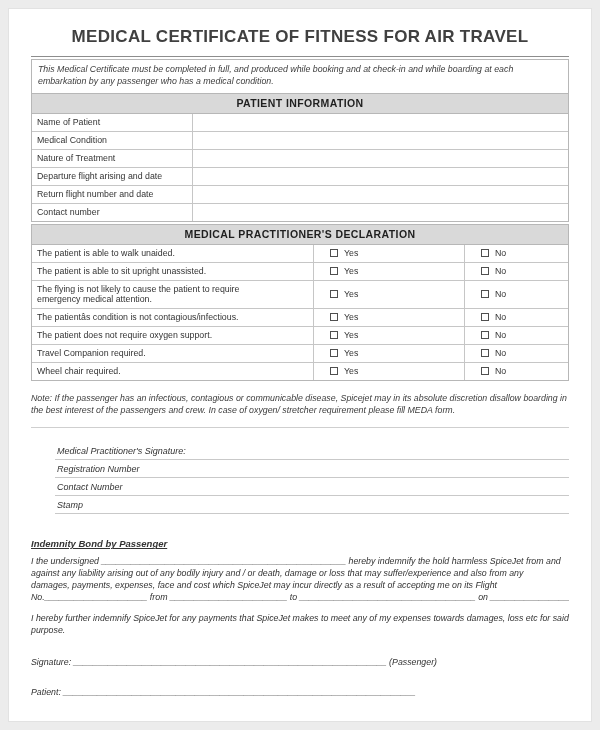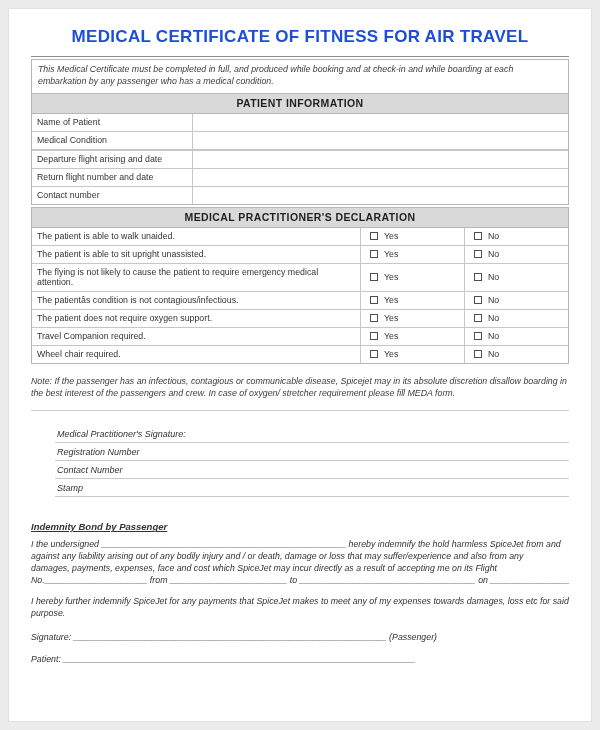--- a/index.html
+++ b/index.html
@@ -14,21 +14,21 @@
     left: 8px; top: 8px; right: 8px; bottom: 8px;
     background: #ffffff;
     border: 1px solid #e2e2e2;
     padding: 12px 22px 10px;
     overflow: hidden;
   }
   .doc-title {
     font-size: 17px;
     font-weight: 700;
     text-align: center;
-    color: #1d4ed8;
+    color: #404040;
     letter-spacing: .3px;
     margin-top: 6px;
   }
   .title-rule { border-bottom: 1px solid #8d8d8d; margin-top: 9px; }
 
   .tbl { border: 1px solid #b7b7b7; margin-top: 2px; }
   .intro {
     font-style: italic;
     font-size: 8.8px;
     color: #3c3c3c;
@@ -59,30 +59,31 @@
     border-right: 1px solid #c6c6c6;
   }
   .p-value { flex: 1; }
 
   .d-row {
     display: flex;
     align-items: stretch;
     border-bottom: 1px solid #c6c6c6;
     font-size: 8.8px;
     color: #333;
+    gap: 47px;
   }
   .d-row:last-child { border-bottom: none; }
   .d-stmt { flex: 1; padding: 3.5px 5px; }
   .d-choice {
     width: 104px;
     border-left: 1px solid #c6c6c6;
     display: flex;
     align-items: center;
     gap: 6px;
-    padding-left: 9px;
+    padding-left: 16px;
   }
   .cb {
     width: 8px; height: 8px;
     border: 1px solid #4f4f4f;
     background: #fff;
     display: inline-block;
     flex: none;
   }
 
   .note {
@@ -117,21 +118,21 @@
     overflow: hidden;
   }
   .para1 { margin-top: 7px; }
   .para2 {
     margin-top: 9px;
     font-size: 8.8px;
     line-height: 1.35;
   }
   .sig-line {
     font-size: 8.8px;
-    margin-top: 12px;
+    margin-top: 20px;
     white-space: nowrap;
     overflow: hidden;
   }
 </style>
 </head>
 <body>
 
 <div class="page">
 
   <div class="doc-title">MEDICAL CERTIFICATE OF FITNESS FOR AIR TRAVEL</div>
@@ -143,20 +144,21 @@
 
     <div class="p-row">
       <div class="p-label">Name of Patient</div>
       <div class="p-value"></div>
     </div>
     <div class="p-row">
       <div class="p-label">Medical Condition</div>
       <div class="p-value"></div>
     </div>
     <div class="p-row">
+      <div class="p-label">Nature of Treatment</div>
       <div class="p-value"></div>
     </div>
     <div class="p-row">
       <div class="p-label">Departure flight arising and date</div>
       <div class="p-value"></div>
     </div>
     <div class="p-row">
       <div class="p-label">Return flight number and date</div>
       <div class="p-value"></div>
     </div>

